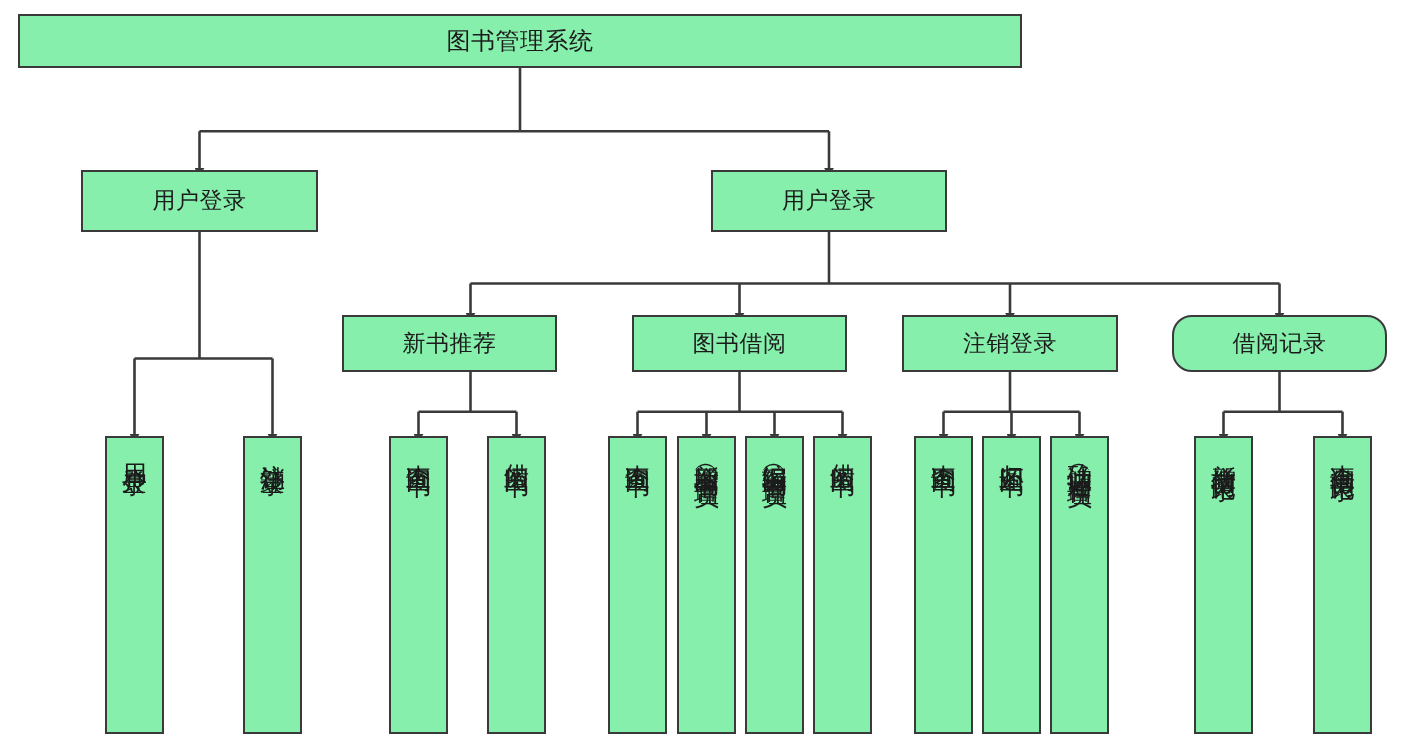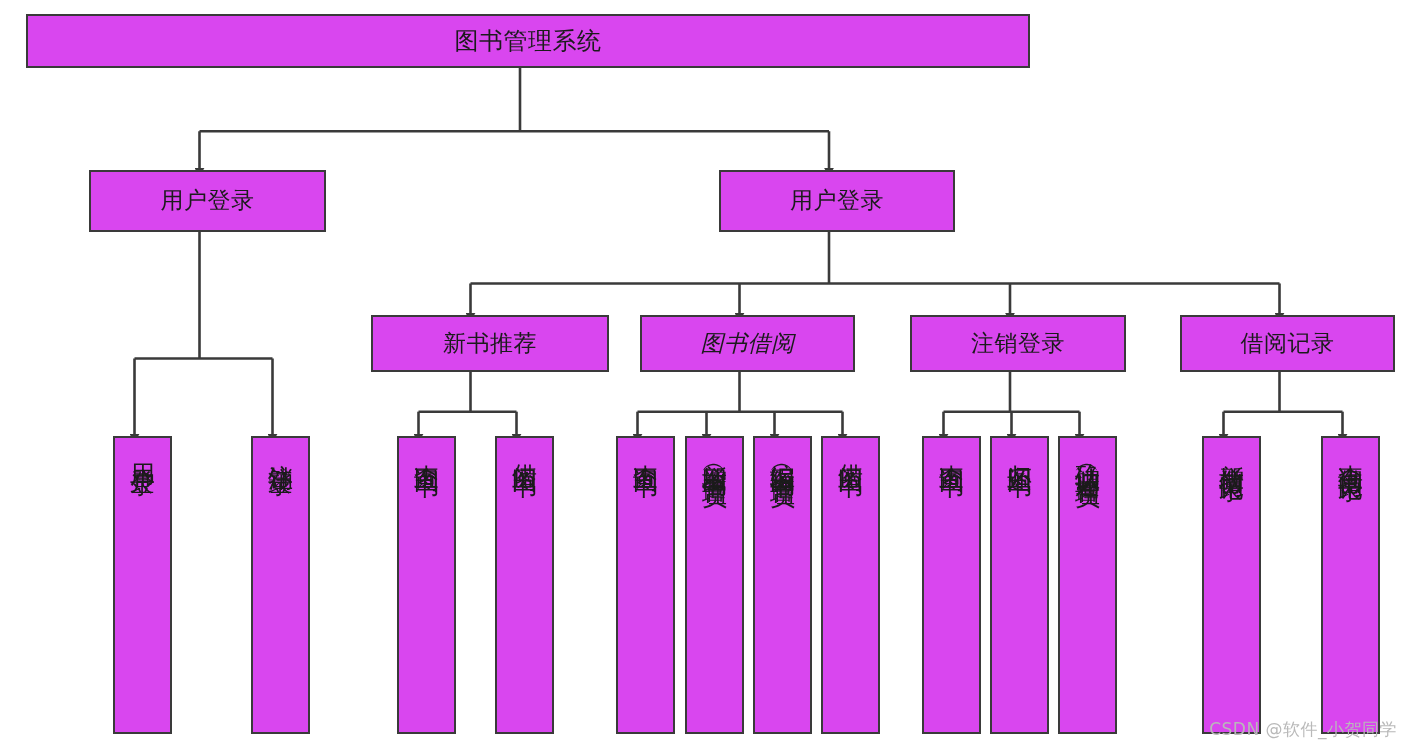--- a/index.html
+++ b/index.html
@@ -20,27 +20,26 @@
   #wires {
     position: absolute;
     left: 0;
     top: 0;
     width: 1405px;
     height: 747px;
   }
   .node {
     position: absolute;
     box-sizing: border-box;
-    background: #d946ef;
+    background: #86efac;
     border: 2px solid #3a3a3a;
     display: flex;
     align-items: center;
     justify-content: center;
     color: #1b1b1b;
-    margin-left: 8px;
   }
   .node-label {
     display: block;
     text-align: center;
     line-height: 1.18;
     letter-spacing: 0.5px;
   }
   .node.horiz .node-label {
     writing-mode: horizontal-tb;
     font-size: 23px;
@@ -121,30 +120,30 @@
   <div id="nodes-layer">
       <div class="node horiz root" style="left: 18px; top: 14px; width: 1004px; height: 54px;">
         <span class="node-label">图书管理系统</span>
       </div>
       <div class="node horiz" style="left: 81px; top: 170px; width: 237px; height: 62px;">
         <span class="node-label">用户登录</span>
       </div>
       <div class="node horiz" style="left: 711px; top: 170px; width: 236px; height: 62px;">
         <span class="node-label">用户登录</span>
       </div>
-      <div class="node horiz" style="left: 363px; top: 315px; width: 238px; height: 57px;">
+      <div class="node horiz" style="left: 342px; top: 315px; width: 215px; height: 57px;">
         <span class="node-label">新书推荐</span>
       </div>
-      <div class="node horiz" style="left: 632px; top: 315px; width: 215px; height: 57px; font-style: italic;">
+      <div class="node horiz" style="left: 632px; top: 315px; width: 215px; height: 57px;">
         <span class="node-label">图书借阅</span>
       </div>
       <div class="node horiz" style="left: 902px; top: 315px; width: 216px; height: 57px;">
         <span class="node-label">注销登录</span>
       </div>
-      <div class="node horiz" style="left: 1172px; top: 315px; width: 215px; height: 57px;">
+      <div class="node horiz" style="left: 1172px; top: 315px; width: 215px; height: 57px; border-radius: 20px;">
         <span class="node-label">借阅记录</span>
       </div>
       <div class="node vert" style="left: 105px; top: 436px; width: 59px; height: 298px;">
         <span class="node-label">用户登录</span>
       </div>
       <div class="node vert" style="left: 243px; top: 436px; width: 59px; height: 298px;">
         <span class="node-label">注销登录</span>
       </div>
       <div class="node vert" style="left: 389px; top: 436px; width: 59px; height: 298px;">
         <span class="node-label">查询图书</span>
@@ -174,14 +173,13 @@
         <span class="node-label">确认归还（管理员）</span>
       </div>
       <div class="node vert" style="left: 1194px; top: 436px; width: 59px; height: 298px;">
         <span class="node-label">新增借阅记录</span>
       </div>
       <div class="node vert" style="left: 1313px; top: 436px; width: 59px; height: 298px;">
         <span class="node-label">查询借阅记录</span>
       </div>
     </div>
 
-  <div class="watermark">CSDN @软件_小贺同学</div>
 </div>
 
 </body></html>

